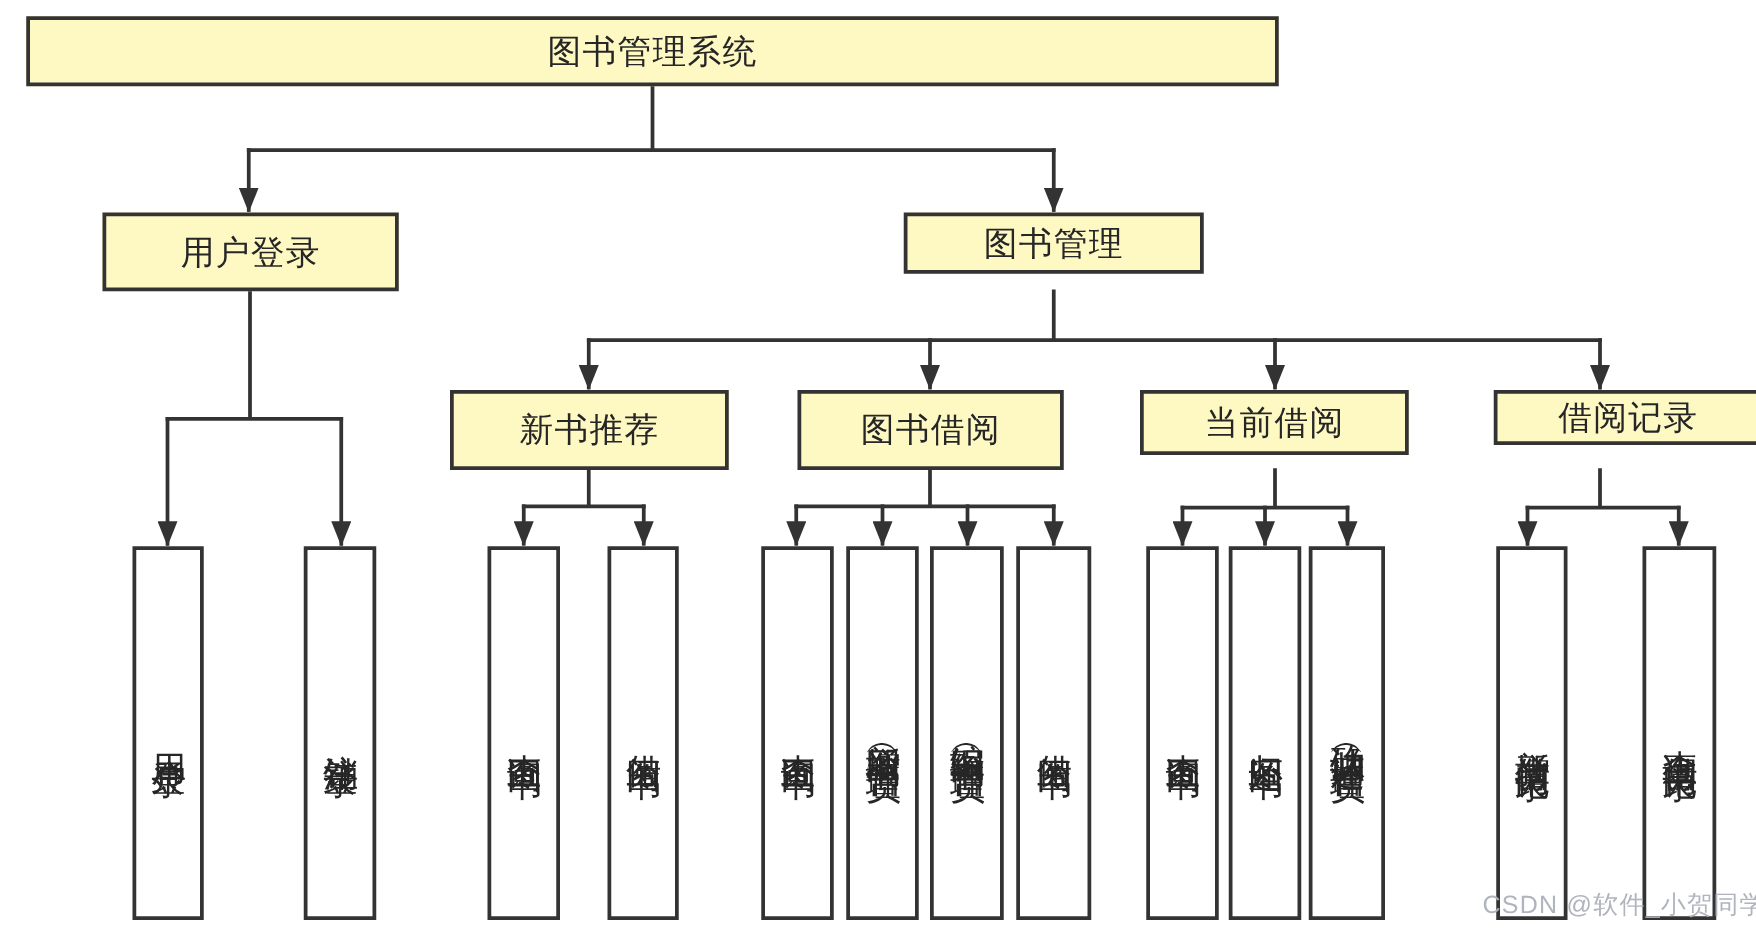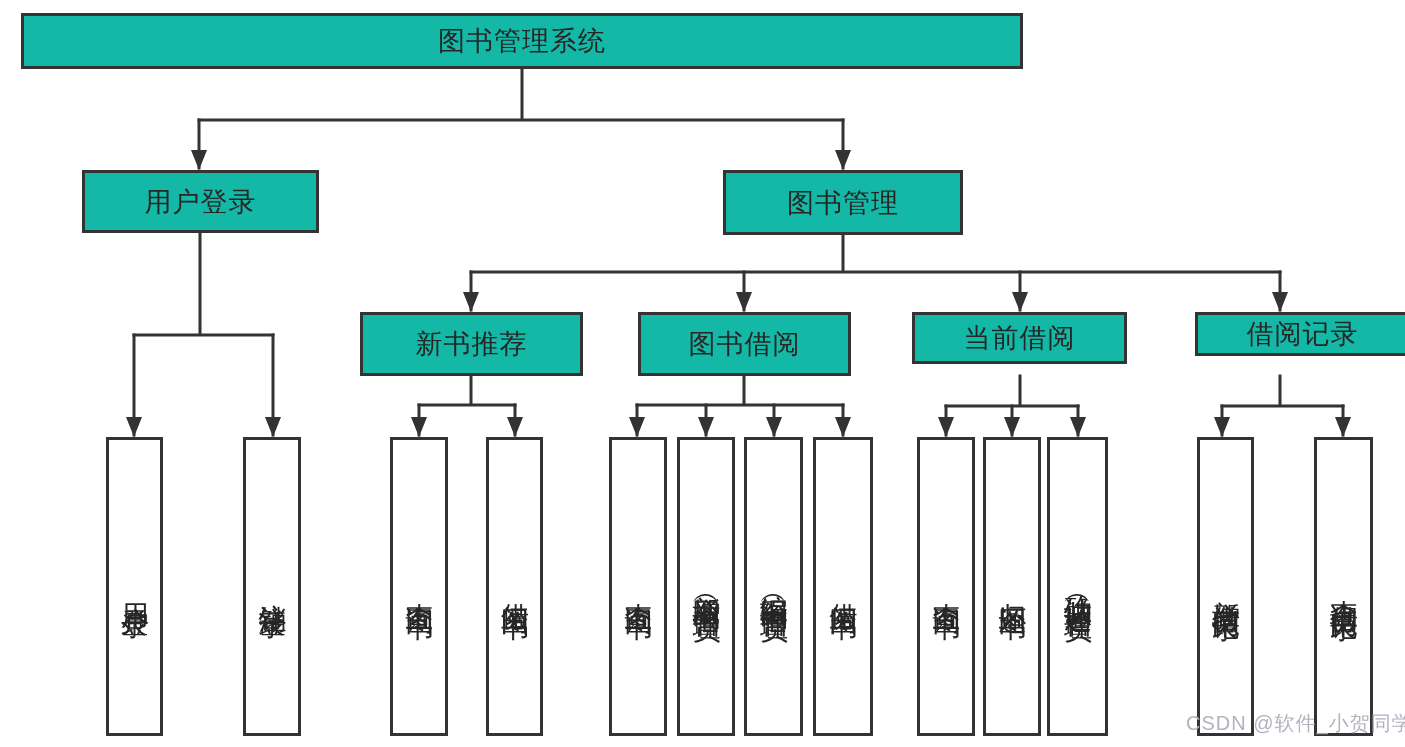--- a/index.html
+++ b/index.html
@@ -9,21 +9,21 @@
     background:#ffffff;
     overflow:hidden;
     font-family:"Liberation Sans", sans-serif;
     color:#262626;
   }
   #connector-svg{position:absolute;left:0;top:0;z-index:1;}
   .node{
     position:absolute;
     box-sizing:border-box;
     border:3px solid #333333;
-    background:#14b8a6;
+    background:#fef9c3;
     display:flex;
     align-items:center;
     justify-content:center;
     z-index:2;
     font-size:27px;
     letter-spacing:1px;
     white-space:nowrap;
   }
   .leaf{
     position:absolute;
@@ -112,21 +112,21 @@
     <g stroke="#333333" stroke-width="3" fill="none" stroke-linecap="square">
       <path d="M1280 376 V406 M1222 406 H1343"></path>
       <path d="M1222 406 V435" marker-end="url(#ah)"></path>
       <path d="M1343 406 V435" marker-end="url(#ah)"></path>
     </g>
   </svg>
 
   <div class="node" style="left:21px;top:13px;width:1002px;height:56px;">图书管理系统</div>
 
   <div class="node" style="left:82px;top:170px;width:237px;height:63px;">用户登录</div>
-  <div class="node" style="left:723px;top:170px;width:240px;height:65px;">图书管理</div>
+  <div class="node" style="left:723px;top:170px;width:240px;height:49px;">图书管理</div>
 
   <div class="node" style="left:638px;top:312px;width:213px;height:64px;">图书借阅</div>
   <div class="node" style="left:360px;top:312px;width:223px;height:64px;">新书推荐</div>
   <div class="node" style="left:912px;top:312px;width:215px;height:52px;">当前借阅</div>
   <div class="node" style="left:1172px;top:312px;width:215px;height:44px;margin-left:23px;">借阅记录</div>
 
   <div class="leaf" style="left:106px;width:57px;">
     <span class="vtext">用户登录</span>
   </div>
   <div class="leaf" style="left:243px;width:58px;">

